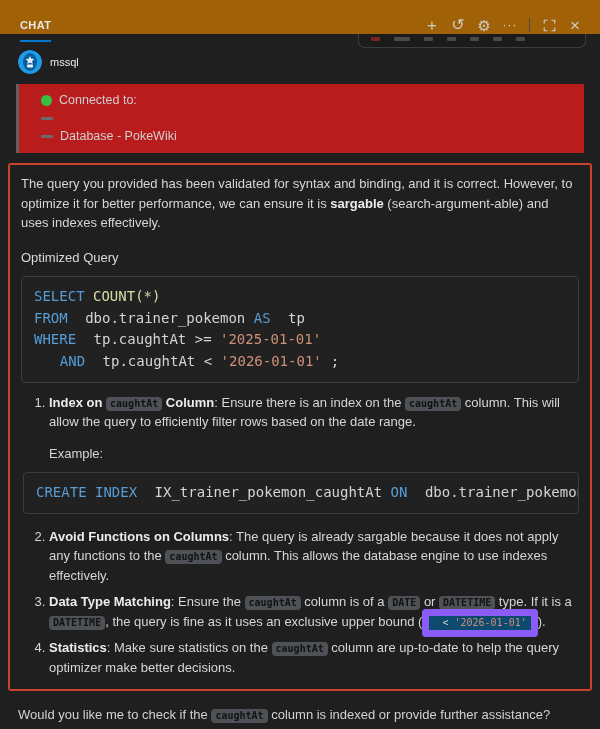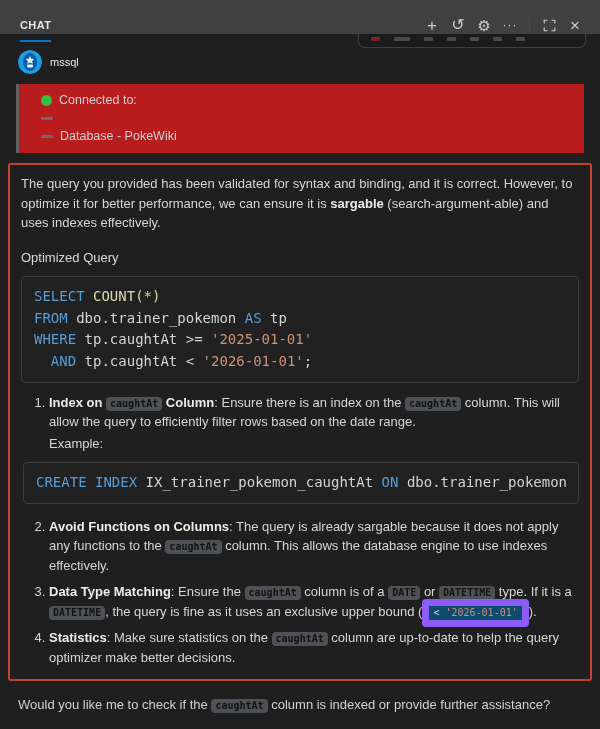--- a/index.html
+++ b/index.html
@@ -6,21 +6,21 @@
   html,body { width:600px; height:729px; overflow:hidden; }
   body {
     background:#1f1f1f;
     color:#cccccc;
     font-family:"Liberation Sans", sans-serif;
     font-size:13px;
     position:relative;
   }
   
   .titlebar {
-    height:34px; background:#404040;
+    height:34px; background:#a16207;
     display:flex; align-items:center; justify-content:space-between;
     padding:16px 14px 0 20px; position:relative; z-index:5;
   }
   .tab { position:relative; height:34px; display:flex; align-items:center; }
   .tab-label { font-size:11px; letter-spacing:.4px; color:#e7e7e7; font-weight:700; }
   .tab-underline { position:absolute; left:0; bottom:0; height:2px; width:100%; }
   .tb-icons { display:flex; align-items:center; gap:4px; }
   .tb-btn {
     width:22px; height:22px; display:flex; align-items:center; justify-content:center;
     color:#cccccc; border-radius:4px; font-size:15px; line-height:1; cursor:pointer;
@@ -60,24 +60,24 @@
   .subhead { margin-top:15px; color:#d9d9d9; }
   .codeblock {
     margin-top:9px; background:#212121; border:1px solid #3c3c3c; border-radius:4px;
     padding:9px 12px; font-family:"DejaVu Sans Mono", monospace; font-size:14px;
     line-height:1.55; white-space:pre; overflow:hidden;
   }
   .code-line { min-height:18px; }
   .tok-k { color:#569cd6; }
   .tok-f { color:#dcdcaa; }
   .tok-s { color:#ce9178; }
-  .tok-d { color:#d4d4d4; }
+  .tok-d { color:#d4d4d4;margin-left:9px; }
   ol.suggestions { margin:10px 0 0 0; padding-left:28px; }
   ol.suggestions li { margin-bottom:7px; }
-  .example-line { margin-top:2px; }
+  .example-line { margin-top:12px; }
   .break-out { margin-left:-26px; margin-bottom:13px; }
   code.chip {
     font-family:"DejaVu Sans Mono", monospace; font-size:10px;
     background:#4e5256; color:#121212; font-weight:600;
     border-radius:4px; padding:1px 4px 2px 4px; white-space:nowrap;
   }
   code.chip.dark {
     background:#0c4a6e; border:7px solid #8b5cf6; font-weight:400;
   }
   

